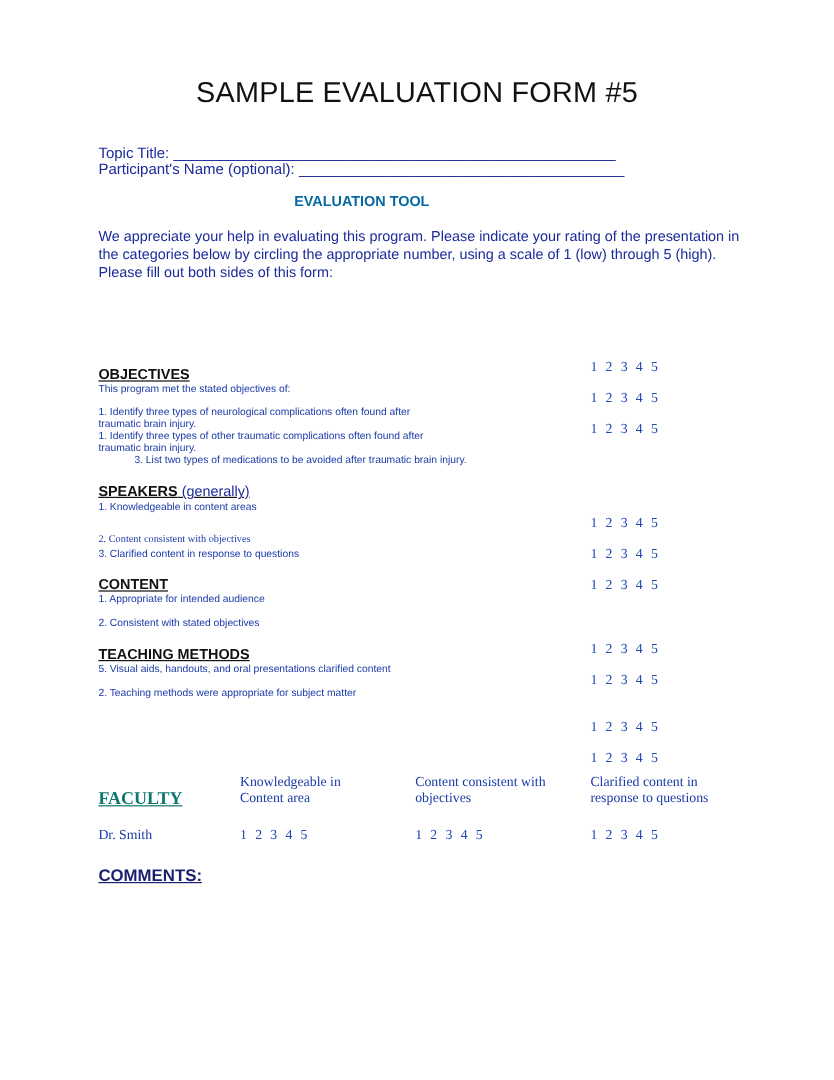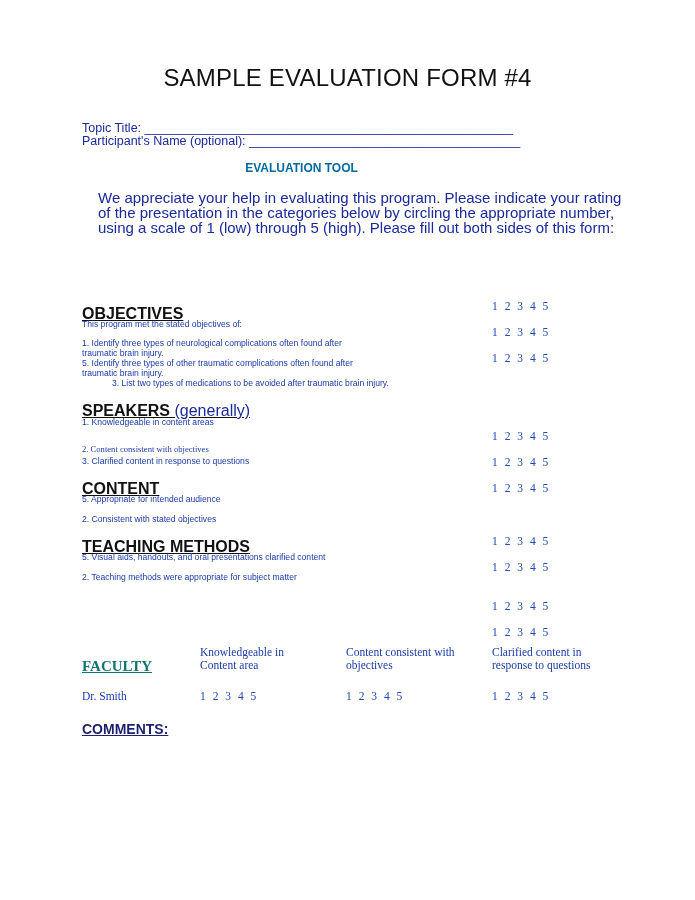--- a/index.html
+++ b/index.html
@@ -1,65 +1,65 @@
 <!DOCTYPE html>
 <html><head>
   <meta charset="utf-8">
   <style>
     html, body { margin: 0; padding: 0; background: #ffffff; }
     body { width: 695px; height: 900px; position: relative; overflow: hidden; font-family: "Liberation Sans", sans-serif; }
     .abs { position: absolute; white-space: nowrap; }
     .title { left: 0; width: 695px; top: 64px; text-align: center; font-size: 24px; color: #111111; letter-spacing: 0.2px; }
     .field { left: 82px; font-size: 12.5px; color: #1a2a9a; }
     .tool-heading { left: 0; width: 603px; top: 161px; text-align: center; font-weight: bold; font-size: 12px; color: #0369a1; }
-    .intro { left: 82px; top: 190px; width: 535px; font-size: 15px; color: #1a2a9a; line-height: 15px; white-space: normal; margin-left: 16px; }
-    .sec-head { left: 82px; font-size: 16px; font-weight: bold; color: #111111; text-decoration: underline; }
+    .intro { left: 82px; top: 190px; width: 535px; font-size: 12px; color: #1a2a9a; line-height: 15px; white-space: normal; }
+    .sec-head { left: 82px; font-size: 12px; font-weight: bold; color: #111111; text-decoration: underline; }
     .sec-head .suffix { font-weight: normal; text-decoration: none; color: #1a2a9a; }
     .item { left: 82px; font-size: 8.6px; color: #1a3aa8; line-height: 10px; }
     .rating { left: 492px; font-family: "Liberation Serif", serif; font-size: 11.5px; color: #1f47b4; word-spacing: 3px; letter-spacing: 0.5px; }
     .fac-head { left: 82px; top: 658px; font-family: "Liberation Serif", serif; font-weight: bold; font-size: 15px; color: #0f766e; text-decoration: underline; }
     .fac-col { font-family: "Liberation Serif", serif; font-size: 11.5px; color: #1a3aa8; line-height: 13px; white-space: normal; }
     .fac-name { left: 82px; top: 690px; font-family: "Liberation Serif", serif; font-size: 11.5px; color: #1a3aa8; }
     .comments { left: 82px; top: 721px; font-size: 14px; font-weight: bold; color: #1c1f6e; text-decoration: underline; }
   </style>
 </head>
 <body>
 
 <div>
 
-  <div class="abs title">SAMPLE EVALUATION FORM #4</div>
+  <div class="abs title">SAMPLE EVALUATION FORM #5</div>
 
   <div class="abs field" style="top:121px;">
     <span>Topic Title:</span>
     <span>_____________________________________________________</span>
   </div>
   <div class="abs field" style="top:134px;">
     <span>Participant's Name (optional):</span>
     <span>_______________________________________</span>
   </div>
 
   <div class="abs tool-heading">EVALUATION TOOL</div>
 
   <div class="abs intro">We appreciate your help in evaluating this program. Please indicate your rating of the presentation in the categories below by circling the appropriate number, using a scale of 1 (low) through 5 (high). Please fill out both sides of this form:</div>
 
   <div class="abs sec-head" style="top:305px;">OBJECTIVES</div>
   <div class="abs item" style="top:319px;">This program met the stated objectives of:</div>
   <div class="abs item" style="top:338px; width:270px; white-space:normal;">1. Identify three types of neurological complications often found after traumatic brain injury.</div>
-  <div class="abs item" style="top:358px; width:275px; white-space:normal;">5. Identify three types of other traumatic complications often found after traumatic brain injury.</div>
+  <div class="abs item" style="top:358px; width:275px; white-space:normal;">1. Identify three types of other traumatic complications often found after traumatic brain injury.</div>
   <div class="abs item" style="top:378px;margin-left:30px;">3. List two types of medications to be avoided after traumatic brain injury.</div>
 
   <div class="abs sec-head" style="top:402px;">
     <span>SPEAKERS</span><span class="suffix"> (generally)</span>
   </div>
   <div class="abs item" style="top:417px;">1. Knowledgeable in content areas</div>
   <div class="abs item" style="top:444px;font-family:Liberation Serif, serif;">2. Content consistent with objectives</div>
   <div class="abs item" style="top:456px;">3. Clarified content in response to questions</div>
 
   <div class="abs sec-head" style="top:480px;">CONTENT</div>
-  <div class="abs item" style="top:494px;">5. Appropriate for intended audience</div>
+  <div class="abs item" style="top:494px;">1. Appropriate for intended audience</div>
   <div class="abs item" style="top:514px;">2. Consistent with stated objectives</div>
 
   <div class="abs sec-head" style="top:538px;">TEACHING METHODS</div>
   <div class="abs item" style="top:552px;">5. Visual aids, handouts, and oral presentations clarified content</div>
   <div class="abs item" style="top:572px;">2. Teaching methods were appropriate for subject matter</div>
 
   <div class="abs rating" style="top:300px;">1 2 3 4 5</div>
   <div class="abs rating" style="top:326px;">1 2 3 4 5</div>
   <div class="abs rating" style="top:352px;">1 2 3 4 5</div>
   <div class="abs rating" style="top:430px;">1 2 3 4 5</div>

